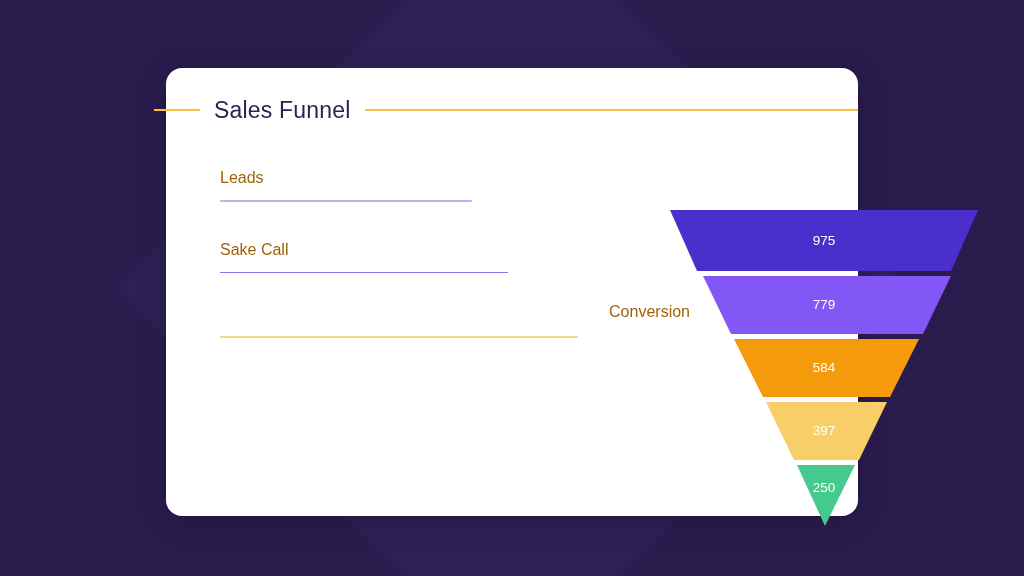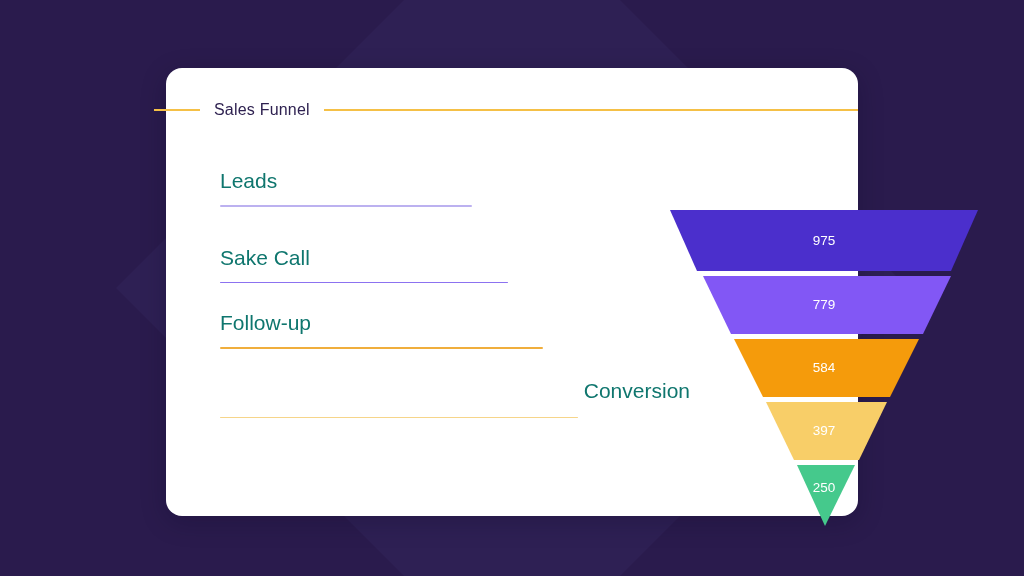--- a/index.html
+++ b/index.html
@@ -62,21 +62,21 @@
   .title-rule {
     height: 2px;
     background: #F5C046;
     flex: 0 0 auto;
   }
 
   #title-rule-left { width: 46px; }
   #title-rule-right { flex: 1 1 auto; }
 
   #page-title {
-    font-size: 16px;
+    font-size: 23px;
     font-weight: 400;
     color: #2E2150;
     letter-spacing: 0.2px;
     white-space: nowrap;
     padding: 0 14px 0 14px;
     line-height: 1;
   }
 
   
   #stage-list {
@@ -84,22 +84,22 @@
     left: 54px;
     top: 102px;
     width: 470px;
   }
 
   .stage-row {
     position: relative;
   }
 
   .stage-label {
-    font-size: 21px;
-    color: #0f766e;
+    font-size: 16px;
+    color: #a16207;
     line-height: 1;
     white-space: nowrap;
   }
 
   .stage-underline {
     height: 1.6px;
     border-radius: 1px;
     margin-top: 14px;
   }
 
@@ -143,24 +143,20 @@
     <div class="stage-row" style="margin-top:0;">
       <div class="stage-label">Leads</div>
       <div class="stage-underline" style="width:252px;background:#BCB1F0;"></div>
     </div>
 
     <div class="stage-row" style="margin-top:40px;">
       <div class="stage-label">Sake Call</div>
       <div class="stage-underline" style="width:288px;background:#8C72F0;"></div>
     </div>
 
-    <div class="stage-row" style="margin-top:29px;">
-      <div class="stage-label">Follow-up</div>
-      <div class="stage-underline" style="width:323px;background:#F0AE3C;"></div>
-    </div>
 
     <div class="stage-row" style="margin-top:31px;text-align:right;">
       <div class="stage-label">Conversion</div>
       <div class="stage-underline" style="width:358px;background:#F6D58A;margin-top:16px;"></div>
     </div>
 
 
   </div>
 
   <div id="funnel">

